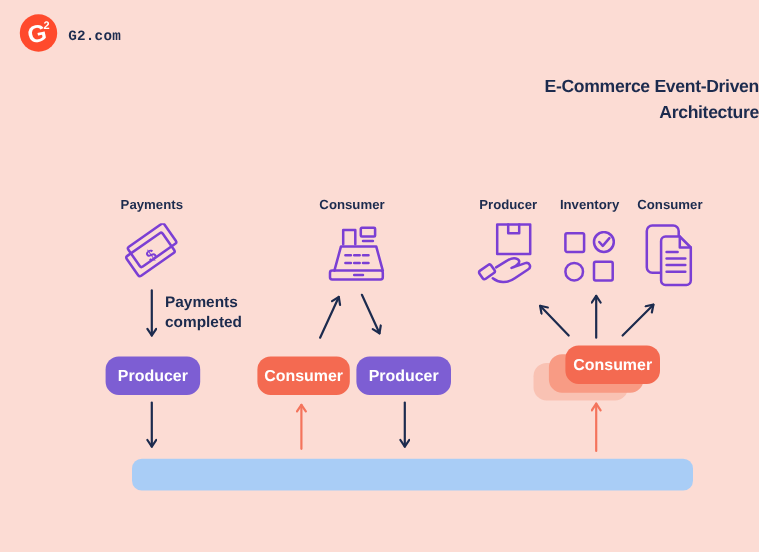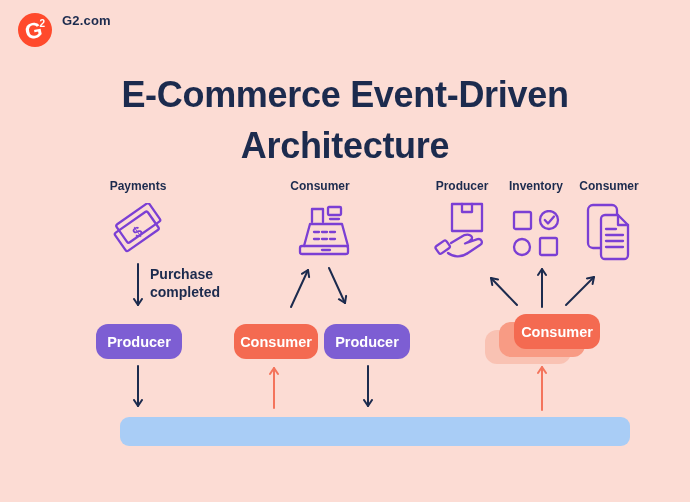--- a/index.html
+++ b/index.html
@@ -7,24 +7,24 @@
     position:relative;width:690px;height:502px;overflow:hidden;
     background:var(--background,#fcdcd4);
     font-family:"Liberation Sans",sans-serif;
     color:var(--navy,#1c2b4e);
   }
   
   .logo-badge{position:absolute;left:18px;top:13px;width:34px;height:34px;border-radius:50%;
     background:var(--logo-red,#ff4a2c);display:flex;align-items:center;justify-content:center;}
   .logo-g{color:#fff;font-weight:700;font-size:22px;line-height:1;transform:rotate(-12deg) translate(-1px,1px);}
   .logo-sup{position:absolute;top:5px;right:7px;color:#fff;font-size:10px;font-weight:700;}
-  .site{position:absolute;left:62px;top:13px;font-size:13px;font-weight:700;letter-spacing:.2px;}
+  .site{position:absolute;left:62px;top:25px;font-size:13px;font-weight:700;letter-spacing:.2px;font-family:Liberation Mono, monospace;}
   
-  .title{position:absolute;top:69px;left:0;width:100%;text-align:center;
-    font-size:36px;font-weight:700;line-height:1.43;letter-spacing:-.3px;}
+  .title{position:absolute;top:69px;left:0;width:100%;text-align:right;
+    font-size:16px;font-weight:700;line-height:1.43;letter-spacing:-.3px;}
   
   .svc-label{position:absolute;top:179px;transform:translateX(-50%);font-size:12px;font-weight:700;white-space:nowrap;}
   
   .icon{position:absolute;}
   .icon svg{display:block;}
   
   .event-label{position:absolute;font-size:14px;font-weight:700;line-height:1.27;width:92px;}
   
   .node{position:absolute;height:35px;border-radius:12px;display:flex;align-items:center;justify-content:center;
     color:#fff;font-size:14.5px;font-weight:700;}
@@ -114,21 +114,21 @@
       <rect x="7" y="3" width="29" height="43" rx="5"></rect>
       <path class="fillbg" d="M24,13 H37 L47,23 V53 a4,4 0 0 1 -4,4 H24 a4,4 0 0 1 -4,-4 V17 a4,4 0 0 1 4,-4 z"></path>
       <path d="M37,13 V23 H47"></path>
       <path d="M25,27 h10"></path>
       <path d="M25,33 h17"></path>
       <path d="M25,39 h17"></path>
       <path d="M25,45 h17"></path>
     </svg>
   </div>
 
-  <div class="event-label" style="left:150px;top:266px">Purchase completed</div>
+  <div class="event-label" style="left:150px;top:266px">Payments completed</div>
 
   <div class="node-shadow" style="left:485px;top:330px;width:86px;height:34px;background:var(--orange-shadow-2,#f9c2b3);z-index:1"></div>
   <div class="node-shadow" style="left:499px;top:322px;width:86px;height:35px;background:var(--orange-shadow-1,#f89b84);z-index:2"></div>
 
   <div class="node purple" style="left:96px;top:324px;width:86px">Producer</div>
   <div class="node orange" style="left:234px;top:324px;width:84px">Consumer</div>
   <div class="node purple" style="left:324px;top:324px;width:86px">Producer</div>
   <div class="node orange" style="left:514px;top:314px;width:86px;z-index:3">Consumer</div>
 
   <div class="broker-bar"></div>

